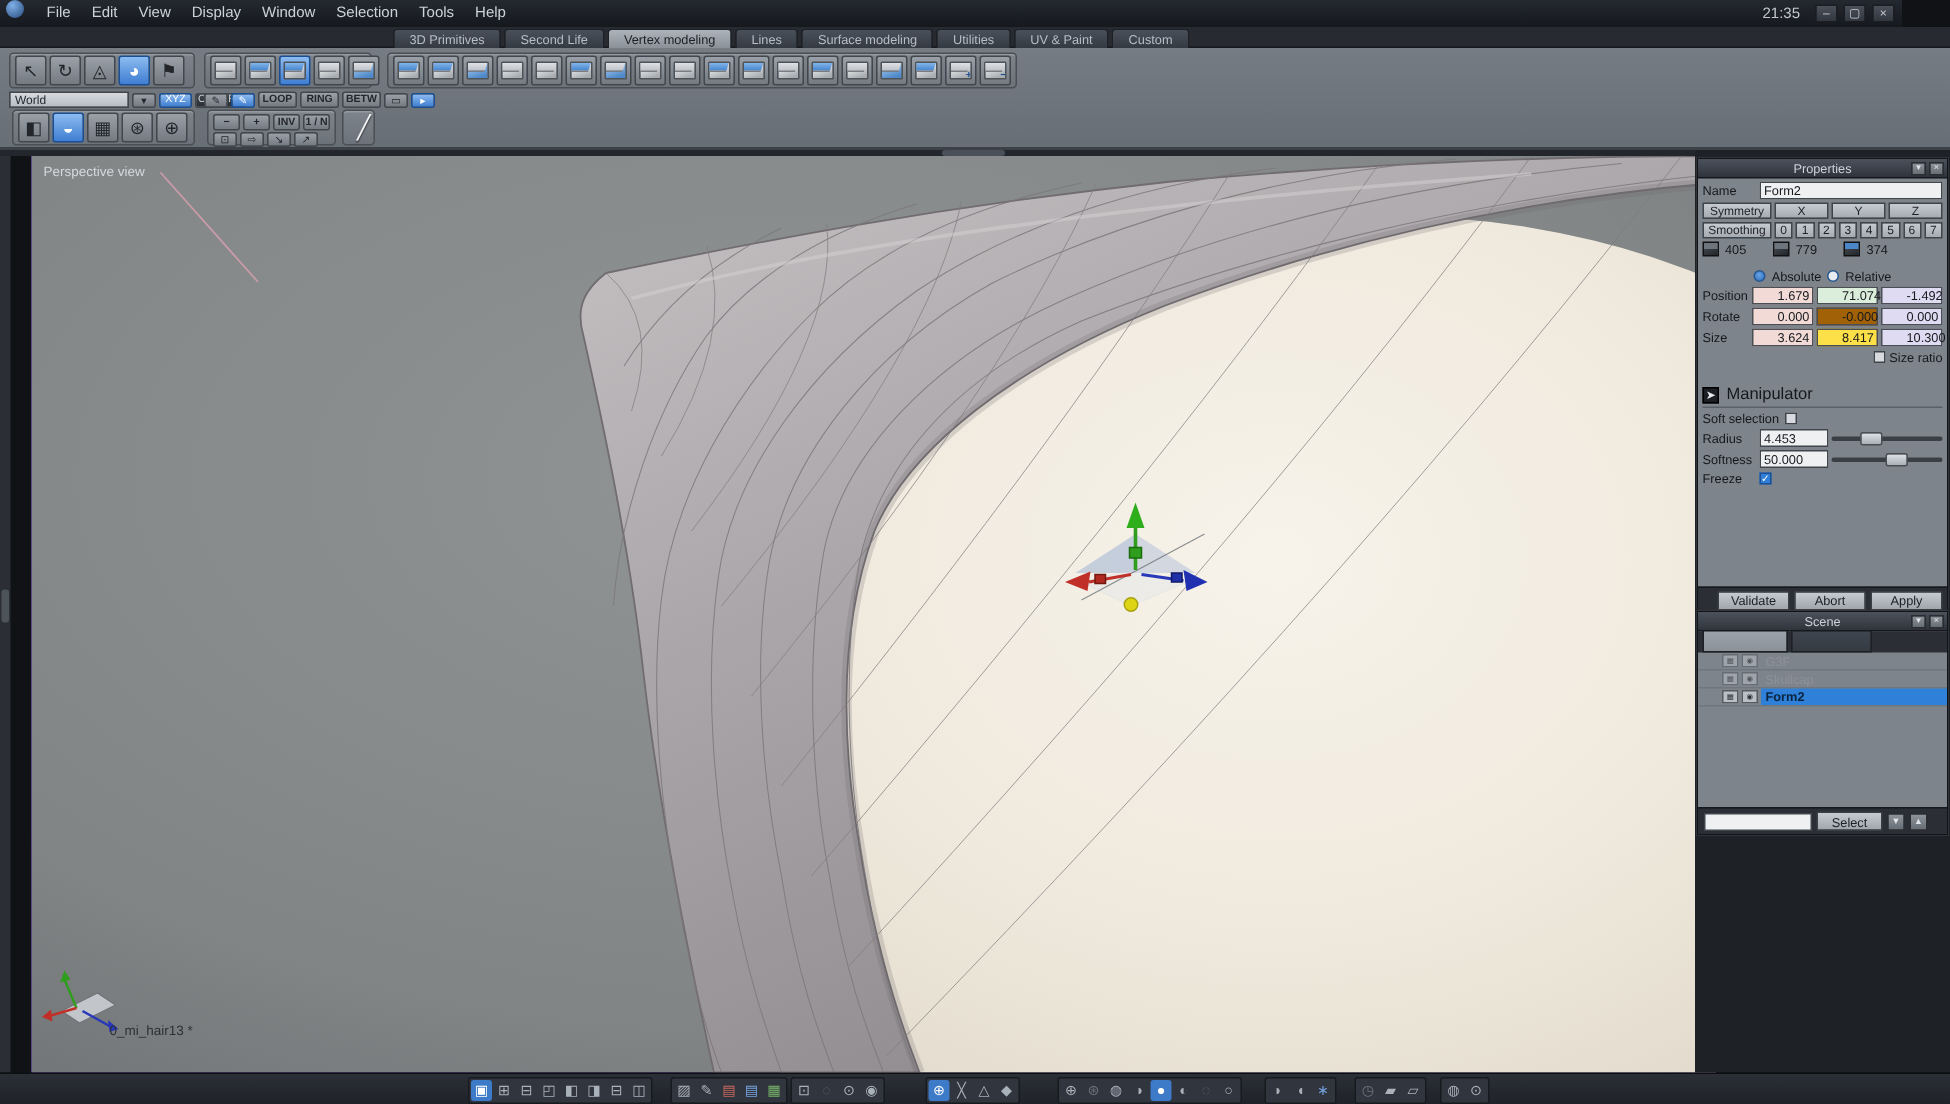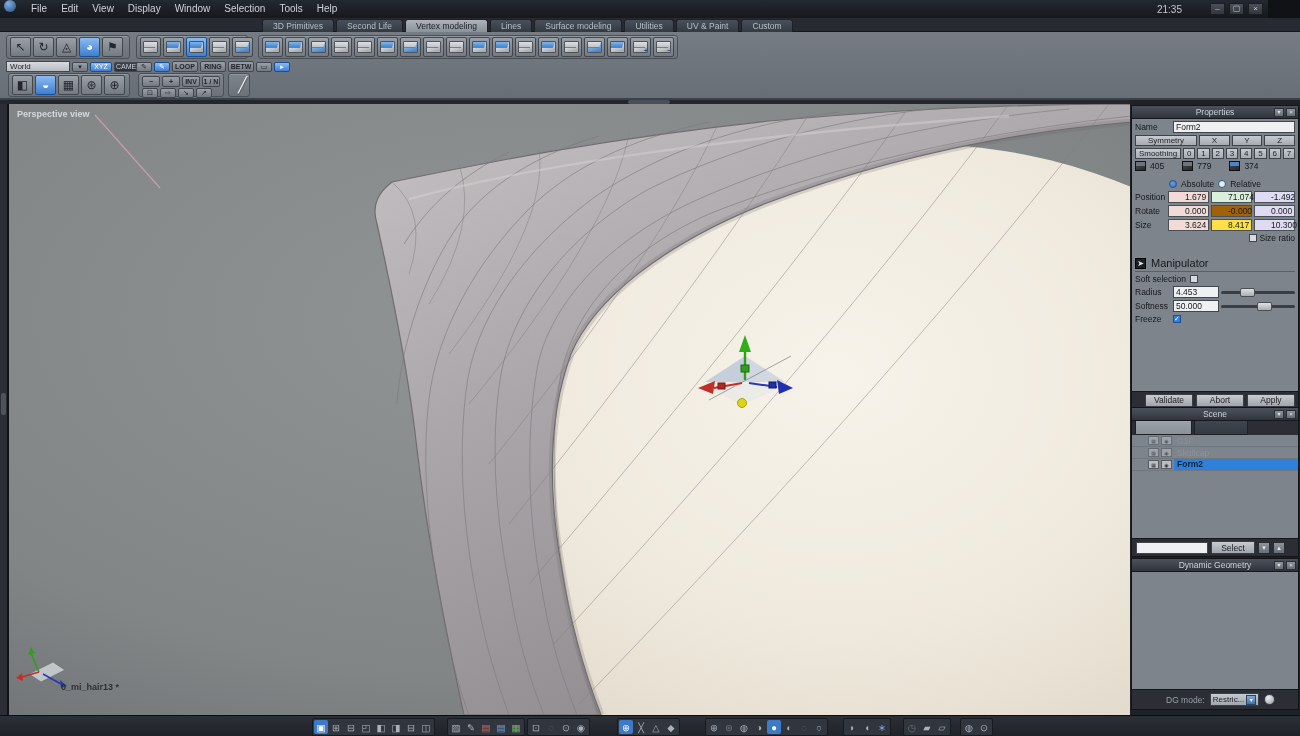--- a/index.html
+++ b/index.html
@@ -3,51 +3,51 @@
 <meta charset="utf-8">
 <style>
   *{box-sizing:border-box;margin:0;padding:0;font-family:"Liberation Sans",sans-serif;}
   html,body{width:1300px;height:736px;overflow:hidden;background:#101216;position:relative;}
 
   
   .titlebar{position:absolute;left:0;top:0;width:1268px;height:18px;background:linear-gradient(#242830,#15181d);display:flex;color:#cdd2d8;font-size:10px;}
   .logo{width:12px;height:12px;border-radius:50%;background:radial-gradient(circle at 35% 30%,#7fb0e8,#274a7a);margin:0 8px 0 4px;}
   .menu-item{padding:0 7px;height:18px;line-height:18px;}
   .tb-right{margin-left:auto;display:flex;align-items:center;gap:4px;padding-right:5px;}
-  .clock{font-size:10px;color:#c3c8ce;margin-right:24px;}
+  .clock{font-size:10px;color:#c3c8ce;margin-right:6px;}
   .winbtn{width:15px;height:12px;background:linear-gradient(#4a505a,#32373e);border:1px solid #1a1d22;color:#c9ced4;font-size:8px;line-height:10px;text-align:center;border-radius:1px;}
 
   
   .tabrow{position:absolute;left:0;top:18px;width:1300px;height:14px;background:#272b31;border-bottom:1px solid #15181c;}
   .tabs{position:absolute;left:262px;top:1px;display:flex;gap:2px;}
   .tab{height:13px;line-height:13px;padding:0 10px;font-size:8.5px;color:#b7bec6;background:linear-gradient(#4a505a,#343a42);border:1px solid #1d2126;border-bottom:none;border-radius:3px 3px 0 0;}
   .tab.active{background:linear-gradient(#adb3bb,#8b9199);color:#1b1e23;}
 
   
   .toolbar{position:absolute;left:0;top:32px;width:1300px;height:68px;background:linear-gradient(#767c84,#686e76);border-bottom:2px solid #3c4147;}
   .tgroup{position:absolute;border:1px solid #4a4f55;border-radius:3px;background:linear-gradient(#7e848c,#6c727a);box-shadow:inset 0 1px 0 rgba(255,255,255,.18);display:flex;align-items:center;gap:2px;padding:2px 3px;}
   .ibtn{height:20px;min-width:21px;display:flex;align-items:center;justify-content:center;background:linear-gradient(#99a0a8,#747a82);border:1px solid #42474d;border-radius:2px;color:#23262b;font-size:12px;}
   .ibtn.sm{height:11px;min-width:26px;font-size:7px;font-weight:bold;}
   .ibtn.tiny{height:10px;min-width:16px;font-size:7px;}
   .ibtn.active{background:linear-gradient(#8cbbf0,#3f7ed2);color:#fff;border-color:#1c4f92;}
   .ibtn.dark{background:linear-gradient(#3f444c,#2b2f35);color:#cfd4da;}
-  .worldsel{height:11px;width:64px;background:linear-gradient(#d7dbdf,#b7bcc2);border:1px solid #42474d;font-size:8px;color:#23262b;padding:0 3px;line-height:10px;}
+  .worldsel{height:11px;width:80px;background:linear-gradient(#d7dbdf,#b7bcc2);border:1px solid #42474d;font-size:8px;color:#23262b;padding:0 3px;line-height:10px;}
   .cube{width:15px;height:12px;background:linear-gradient(160deg,#eef0f2 20%,#a9adb1 85%);border:1px solid #4e5358;border-radius:1px;position:relative;overflow:hidden;}
   .cube::before{content:"";position:absolute;left:-2px;top:0;width:110%;height:45%;background:linear-gradient(#dde1e5,#bfc3c7);border-bottom:1px solid #7a7e82;transform:skewX(-18deg);}
   .cube.bt::before{background:linear-gradient(#83b5ea,#4585cf);}
   .cube.bb{background:linear-gradient(160deg,#9cc4ee 20%,#4d88c8 85%);}
   .badge{position:absolute;right:-1px;bottom:-2px;font-size:7px;color:#1d4f92;font-weight:bold;}
   .brush{font-size:15px;color:#f2f4f6;text-shadow:0 1px 1px #333;}
 
   
   .vp-topdivider{position:absolute;left:0;top:100px;width:1130px;height:4px;background:#23262c;}
   .vp-handle{position:absolute;left:628px;top:100px;width:42px;height:4px;background:#4a505a;border-radius:2px;}
   .vp-leftstrip{position:absolute;left:0;top:104px;width:7px;height:611px;background:#2b2e34;}
   .vp-lefthandle{position:absolute;left:1px;top:393px;width:5px;height:22px;background:#4d535b;border-radius:2px;}
-  .viewport{position:absolute;left:9px;top:104px;width:1123px;height:611px;background:#8b5cf6;font-weight:bold;}
+  .viewport{position:absolute;left:21px;top:104px;width:1123px;height:611px;background:#8b5cf6;}
 
   
   .rightcol{position:absolute;left:1130px;top:100px;width:170px;height:615px;background:#1e2126;}
   .panel{position:absolute;left:1px;width:168px;border:1px solid #121418;background:#7e848c;}
   .ptitle{height:13px;background:linear-gradient(#4c525c,#2f343c);color:#ccd2d9;font-size:8.5px;text-align:center;line-height:13px;position:relative;border-bottom:1px solid #15181c;}
   .ptbtns{position:absolute;right:2px;top:2px;display:flex;gap:2px;}
   .ptb{width:10px;height:9px;background:linear-gradient(#8d949c,#666d75);border:1px solid #2a2e33;color:#e2e6ea;font-size:6px;line-height:7px;text-align:center;}
   .prow{display:flex;align-items:center;margin:2px 3px;gap:2px;font-size:8.5px;color:#15181c;}
   .plabel{width:36px;font-size:8.5px;color:#15181c;}
   .pinput{height:12px;background:#eef0f2;border:1px solid #41464c;font-size:8.5px;color:#17191d;padding:0 2px;flex:1;}
@@ -365,21 +365,21 @@
         <div class="ptb">▾</div>
         <div class="ptb">×</div>
       </div>
     </div>
     <div style="position:relative;height:270px;border-radius:18px;">
       <div class="prow">
           <span class="plabel">Name</span>
         <div class="pinput">Form2</div>
         </div>
       <div class="prow">
-          <div class="plate" style="width:62px;">Symmetry</div>
+          <div class="plate" style="width:46px;">Symmetry</div>
         <div class="seg">X</div>
         <div class="seg">Y</div>
         <div class="seg">Z</div>
         </div>
       <div class="prow">
           <div class="plate" style="width:46px;">Smoothing</div>
         <div class="seg">0</div>
         <div class="seg">1</div>
         <div class="seg">2</div>
         <div class="seg">3</div>
@@ -489,36 +489,20 @@
         </div>
     </div>
     <div class="scene-bottom">
       <input class="sb-input" style="">
       <div class="pbtn" style="width:44px;">Select</div>
       <div class="sb-small">▾</div>
       <div class="sb-small">▴</div>
     </div>
   </div>
 
-  <div class="panel" style="top:458px;height:152px;">
-    <div class="ptitle"><span>Dynamic Geometry</span>
-      <div class="ptbtns">
-        <div class="ptb">▾</div>
-        <div class="ptb">×</div>
-      </div>
-    </div>
-    <div class="dg-bottom">
-      <span class="dg-label">DG mode:</span>
-      <div class="dgdrop">
-        <span>Restric...</span>
-        <span class="dgarrow">▾</span>
-      </div>
-      <div class="ball"></div>
-    </div>
-  </div>
 </div>
 
 <div class="bottombar">
   <div class="bgroup" style="left:312px;">
     <div class="bbtn active">▣</div>
     <div class="bbtn">⊞</div>
     <div class="bbtn">⊟</div>
     <div class="bbtn">◰</div>
     <div class="bbtn">◧</div>
     <div class="bbtn">◨</div>

